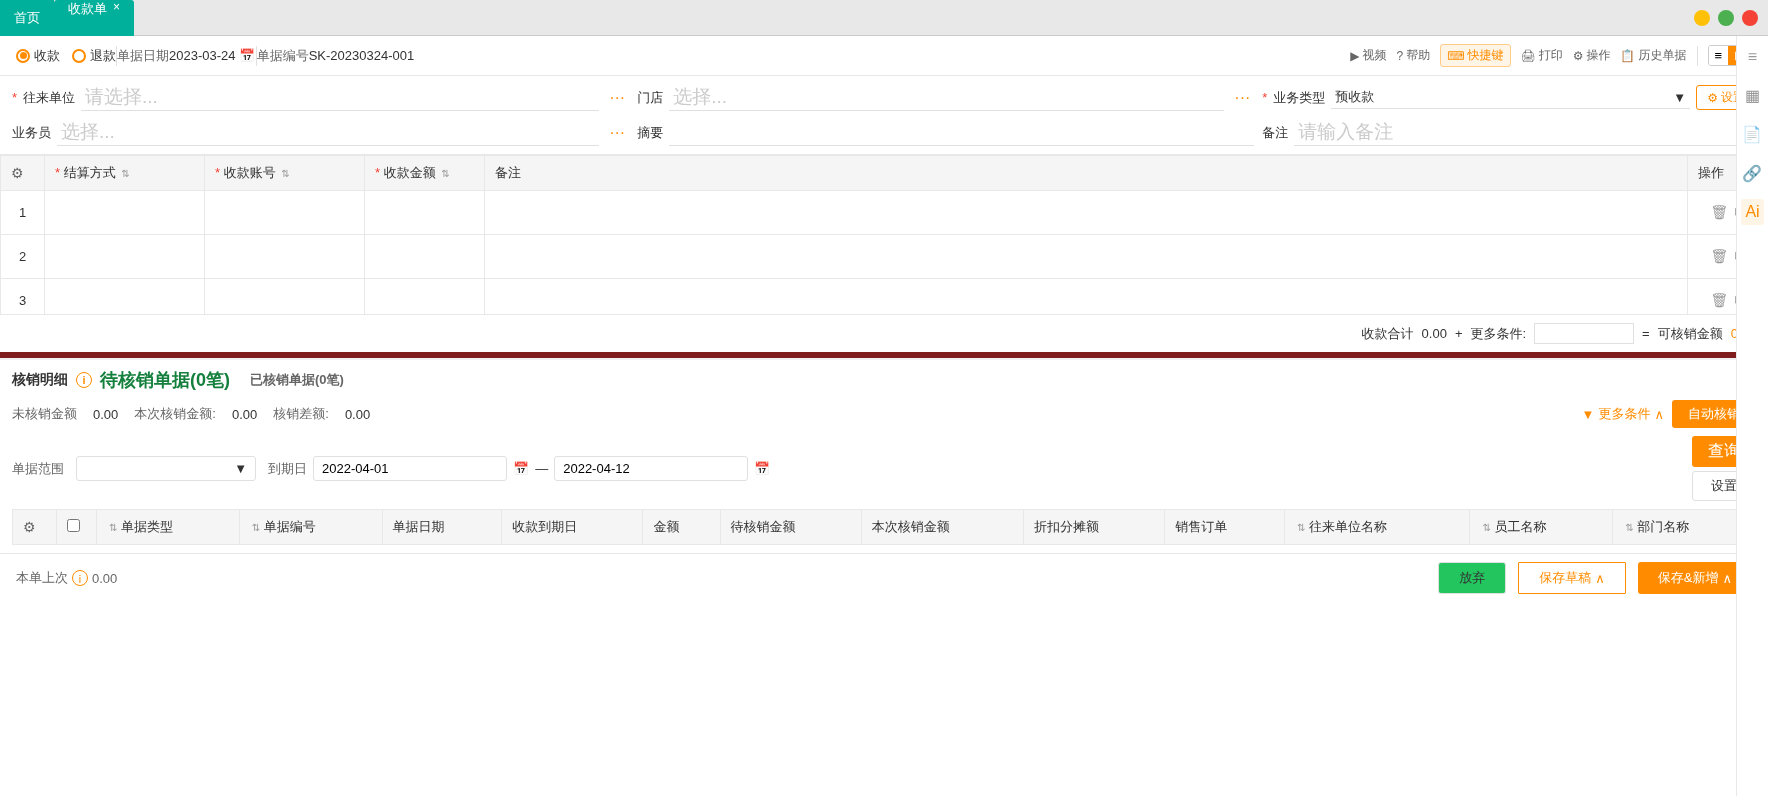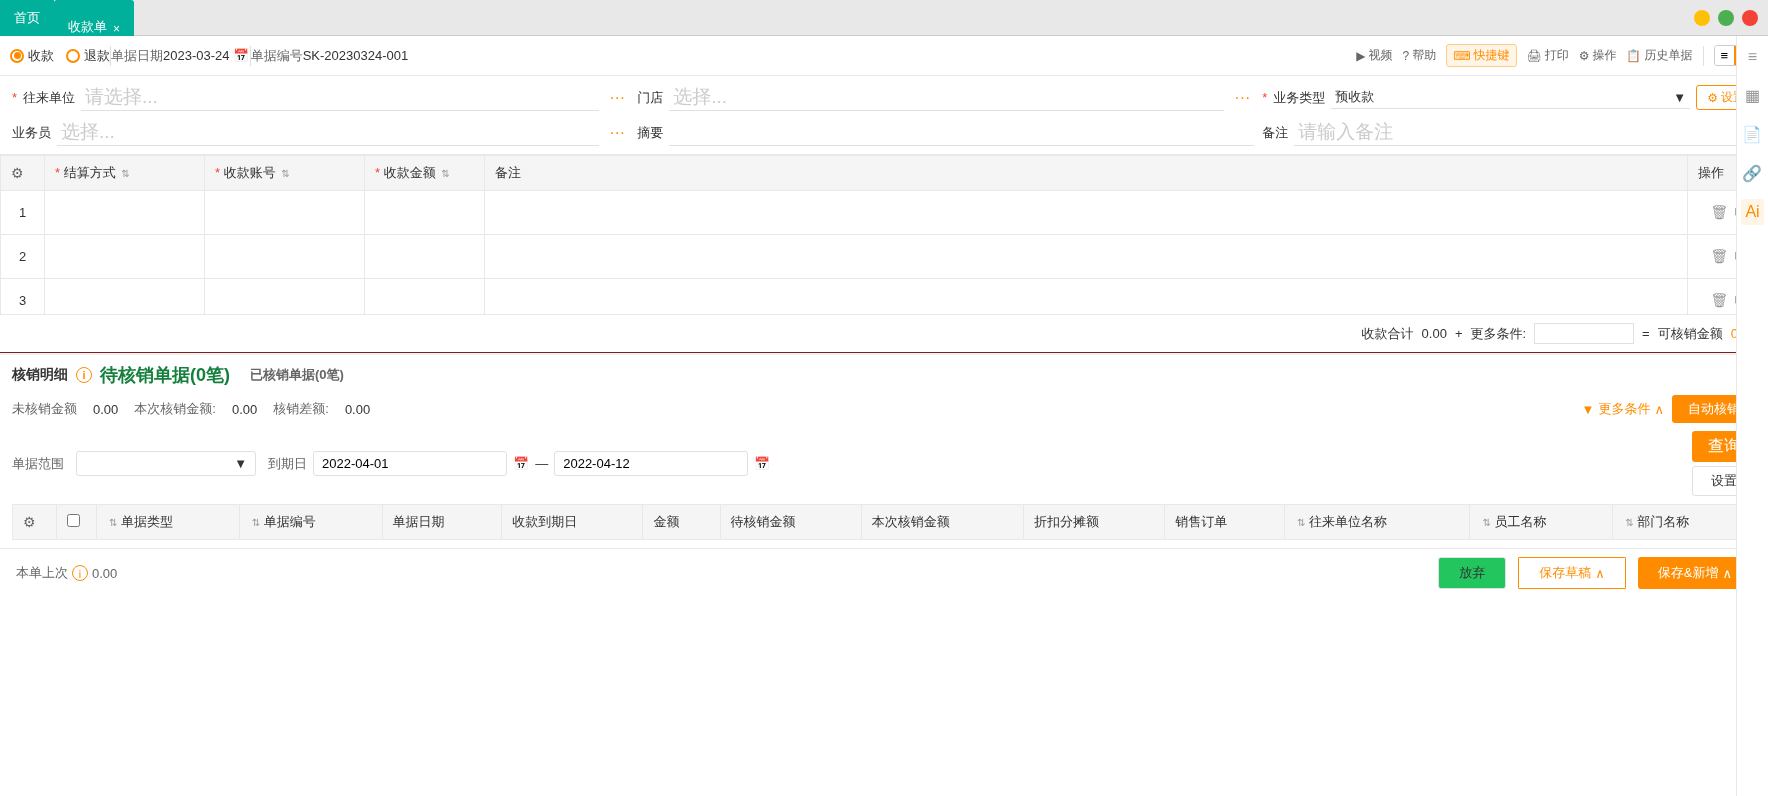--- a/index.html
+++ b/index.html
@@ -1,34 +1,34 @@
 <!DOCTYPE html>
 <html><head>
   <meta charset="utf-8">
   <style>
     * { box-sizing: border-box; margin: 0; padding: 0; }
     body { font-family: 'Microsoft YaHei', Arial, sans-serif; font-size: 13px; background: #f0f2f5; color: #333; overflow: hidden; width: 1768px; height: 796px; }
 
     
     .tab-bar { display: flex; align-items: center; background: #e8e8e8; height: 36px; border-bottom: 1px solid #ccc; }
-    .tab-item { padding: 0 14px; height: 36px; display: flex; align-items: flex-end; cursor: pointer; font-size: 13px; color: #333; }
+    .tab-item { padding: 0 14px; height: 36px; display: flex; align-items: flex-start; cursor: pointer; font-size: 13px; color: #333; }
     .tab-item.active { background: #00b09b; color: #fff; border-radius: 3px 3px 0 0; }
     .tab-close { margin-left: 6px; font-size: 12px; cursor: pointer; }
     .tab-home { background: #00b09b; color: #fff; padding: 0 14px; height: 36px; display: flex; align-items: center; }
     .window-controls { margin-left: auto; display: flex; align-items: center; gap: 8px; padding-right: 10px; }
     .win-btn { width: 16px; height: 16px; border-radius: 50%; cursor: pointer; border: none; }
     .win-min { background: #ffc107; }
     .win-max { background: #4caf50; }
     .win-close { background: #f44336; }
 
     
     .main-area { background: #fff; height: calc(796px - 36px); overflow: hidden; display: flex; flex-direction: column; }
 
     
-    .form-toolbar { display: flex; align-items: center; padding: 8px 10px; border-bottom: 1px solid #e8e8e8; background: #fff; }
+    .form-toolbar { display: flex; align-items: center; padding: 8px 16px; border-bottom: 1px solid #e8e8e8; background: #fff; }
     .radio-group { display: flex; gap: 12px; align-items: center; }
     .radio-item { display: flex; align-items: center; gap: 4px; cursor: pointer; }
     .radio-dot { width: 14px; height: 14px; border-radius: 50%; border: 2px solid #ff8c00; display: flex; align-items: center; justify-content: center; }
     .radio-dot.checked::after { content: ''; width: 7px; height: 7px; background: #ff8c00; border-radius: 50%; }
     .toolbar-divider { width: 1px; height: 20px; background: #e0e0e0; }
     .field-label { color: #666; font-size: 13px; }
     .field-value { color: #333; font-size: 13px; font-weight: 500; }
     .date-icon { color: #ff8c00; cursor: pointer; margin-left: 4px; }
     .toolbar-right { margin-left: auto; display: flex; align-items: center; gap: 10px; }
     .toolbar-btn { color: #666; font-size: 12px; cursor: pointer; display: flex; align-items: center; gap: 3px; }
@@ -59,21 +59,21 @@
     .col-ops { width: 80px; text-align: center; }
     .col-settle { width: 160px; }
     .col-account { width: 160px; }
     .col-amount { width: 120px; }
     .sort-arrows { color: #999; font-size: 10px; margin-left: 2px; }
     .row-num { color: #666; text-align: center; }
     .op-icons { display: flex; gap: 6px; justify-content: center; }
     .op-icon { cursor: pointer; color: #999; font-size: 14px; }
 
     
-    .summary-row { display: flex; align-items: center; justify-content: flex-end; padding: 8px 12px; border-bottom: 1px solid #7f1d1d; background: #fff; gap: 8px; font-size: 13px; }
+    .summary-row { display: flex; align-items: center; justify-content: flex-end; padding: 8px 12px; border-bottom: 6px solid #7f1d1d; background: #fff; gap: 8px; font-size: 13px; }
     .summary-label { color: #333; }
     .summary-value { color: #333; }
     .summary-orange { color: #ff8c00; font-weight: 500; }
     .summary-input { border: 1px solid #e0e0e0; padding: 2px 6px; width: 100px; font-size: 13px; }
 
     
     .reconcile-section { background: #fff; padding: 8px 12px; border-top: 2px solid #f0f0f0; }
     .section-title { font-size: 14px; font-weight: bold; color: #333; display: flex; align-items: center; gap: 8px; margin-bottom: 8px; }
     .info-icon { width: 16px; height: 16px; border-radius: 50%; border: 1px solid #ff8c00; color: #ff8c00; font-size: 11px; display: inline-flex; align-items: center; justify-content: center; cursor: pointer; }
     .pending-tab { color: #15803d; font-size: 18px; cursor: pointer; }

